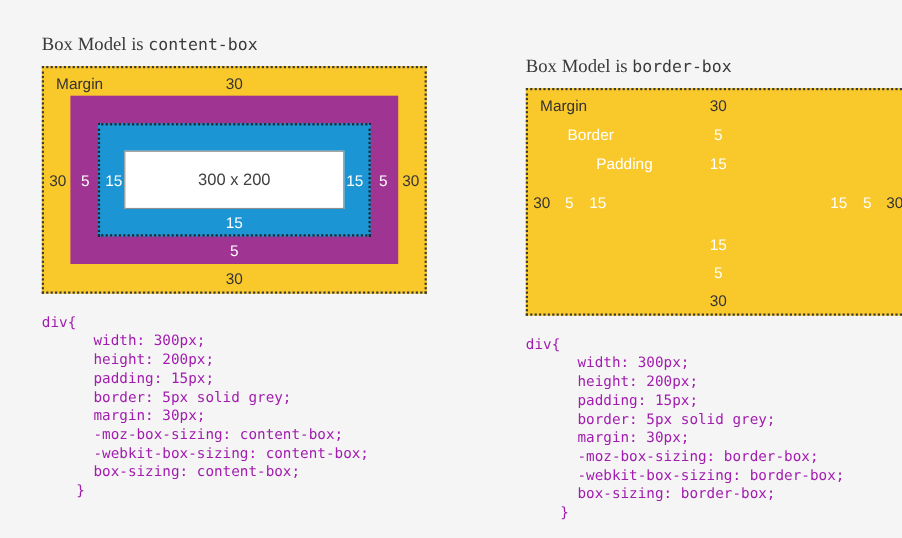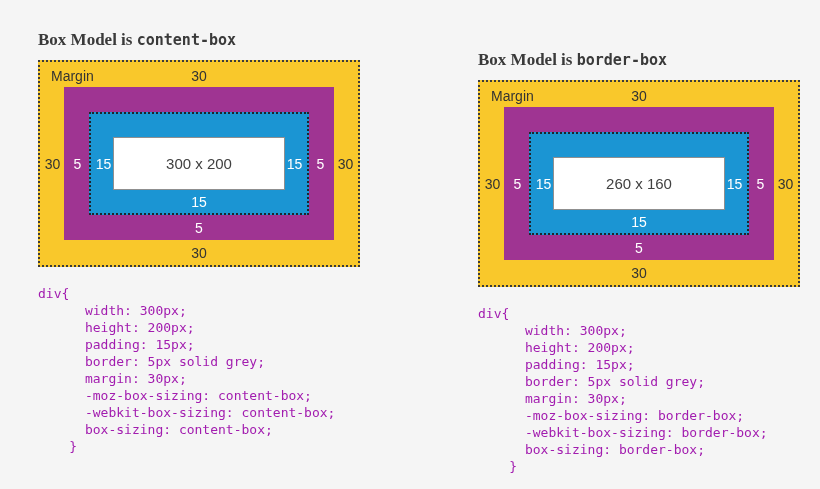--- a/index.html
+++ b/index.html
@@ -15,31 +15,30 @@
   .col-left { left: 38px; }
   .col-right { left: 478px; margin-top: 20px; }
 
   .title {
     height: 26px;
     margin-bottom: 4px;
     font-family: "Liberation Serif", serif;
     font-size: 17px;
     color: #3a3a3a;
     white-space: nowrap;
-    font-weight: bold;
   }
   .title .code-word {
     font-family: "DejaVu Sans Mono", monospace;
     font-size: 15px;
     color: #3a3a3a;
   }
 
   .diagram {
     position: relative;
-    width: 322px; height: 207px;
+    width: 350px; height: 207px;
     background: var(--c-margin);
     border: 2px dotted #3a3a3a;
   }
   .layer-border {
     position: absolute;
     left: 24px; right: 24px; top: 25px; bottom: 25px;
     background: var(--c-border);
   }
   .layer-padding {
     position: absolute;
@@ -136,25 +135,20 @@
   <div class="title"><span>Box Model is </span><span class="code-word">border-box</span></div>
 
   <div class="diagram">
     <span class="lbl lbl-dark lbl-margin-name">Margin</span>
     <span class="lbl lbl-dark lbl-center lbl-margin-top">30</span>
     <span class="lbl lbl-light lbl-border-name">Border</span>
     <span class="lbl lbl-light lbl-center lbl-border-top">5</span>
     <span class="lbl lbl-light lbl-padding-name">Padding</span>
     <span class="lbl lbl-light lbl-center lbl-padding-top">15</span>
 
-    <div class="layer-border">
-      <div class="layer-padding">
-        <div class="layer-content">260 x 160</div>
-      </div>
-    </div>
 
     <span class="lbl lbl-light lbl-center lbl-padding-bottom">15</span>
     <span class="lbl lbl-light lbl-center lbl-border-bottom">5</span>
     <span class="lbl lbl-dark lbl-center lbl-margin-bottom">30</span>
 
     <span class="lbl lbl-dark lbl-mid lbl-l30">30</span>
     <span class="lbl lbl-light lbl-mid lbl-l5">5</span>
     <span class="lbl lbl-light lbl-mid lbl-l15">15</span>
     <span class="lbl lbl-light lbl-mid lbl-r15">15</span>
     <span class="lbl lbl-light lbl-mid lbl-r5">5</span>

